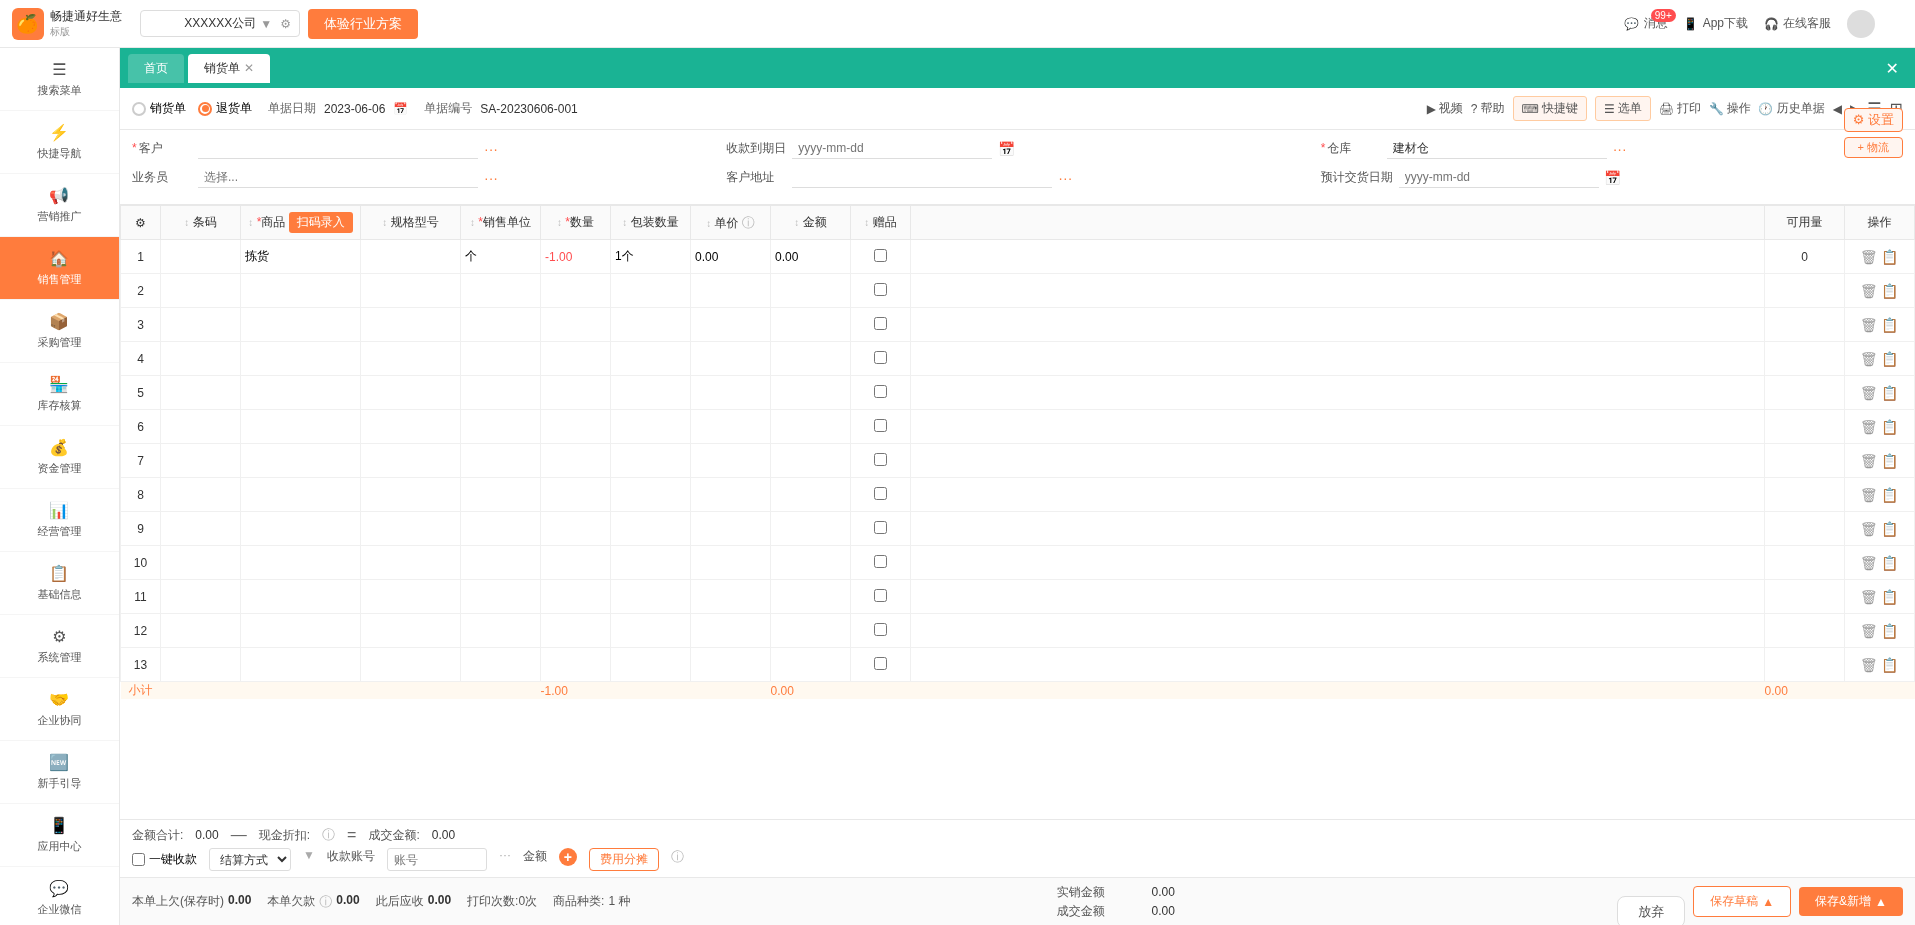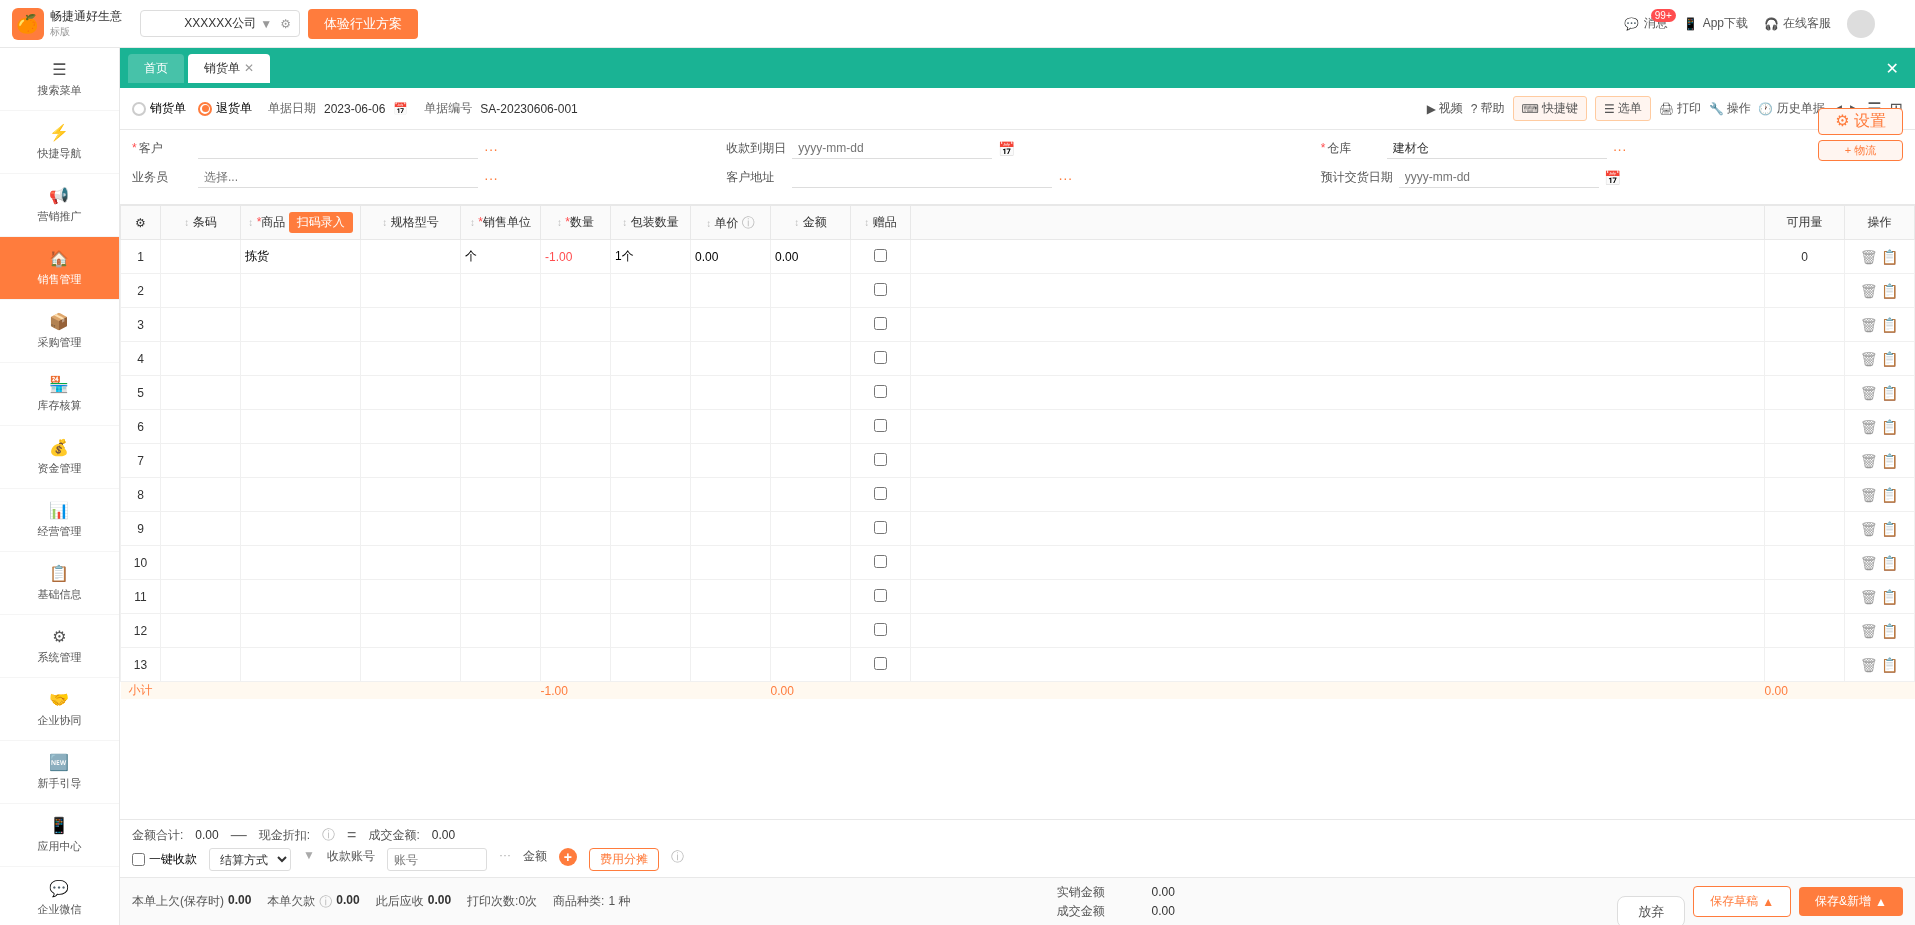--- a/index.html
+++ b/index.html
@@ -508,21 +508,21 @@
             <div class="form-field" style="flex:1.5;">
               <span class="field-label"><span>收款到期日</span></span>
               <input class="field-input" type="text" placeholder="yyyy-mm-dd" style="max-width: 200px;">
               <span class="field-calendar">📅</span>
             </div>
             <div class="form-field" style="flex:1.5; position:relative;">
               <span class="field-label"><span class="required">*</span><span>仓库</span></span>
               <input class="field-input" type="text" value="建材仓" style="max-width: 220px;">
               <span class="field-dots">···</span>
               <div style="position:absolute; right:0; top:-30px; display:flex; flex-direction:column; gap:3px;">
-                <button class="set-btn" style="font-size:16px; padding:2px 16px;">⚙ 设置</button>
+                <button class="set-btn" style="font-size:13px; padding:2px 8px;">⚙ 设置</button>
                 <button class="set-btn" style="font-size:11px; padding:2px 8px; margin-top:2px;">+ 物流</button>
               </div>
             </div>
           </div>
           <div class="form-row">
             <div class="form-field" style="flex:1.5;">
               <span class="field-label">业务员</span>
               <input class="field-input" type="text" placeholder="选择..." style="max-width: 280px;">
               <span class="field-dots">···</span>
             </div>

